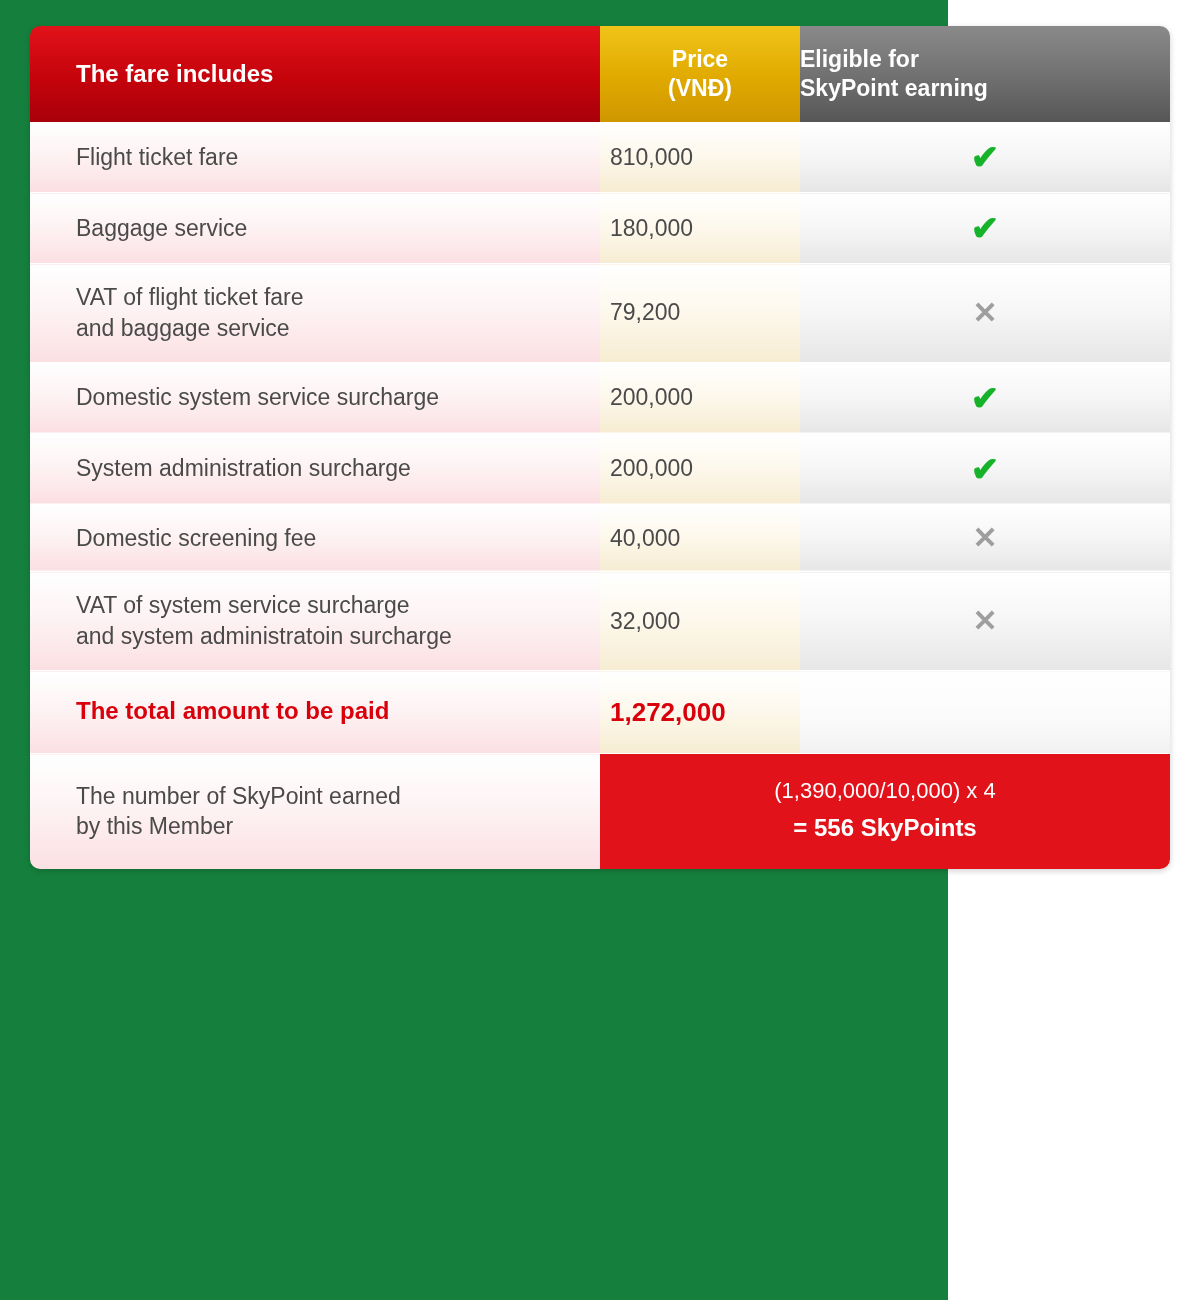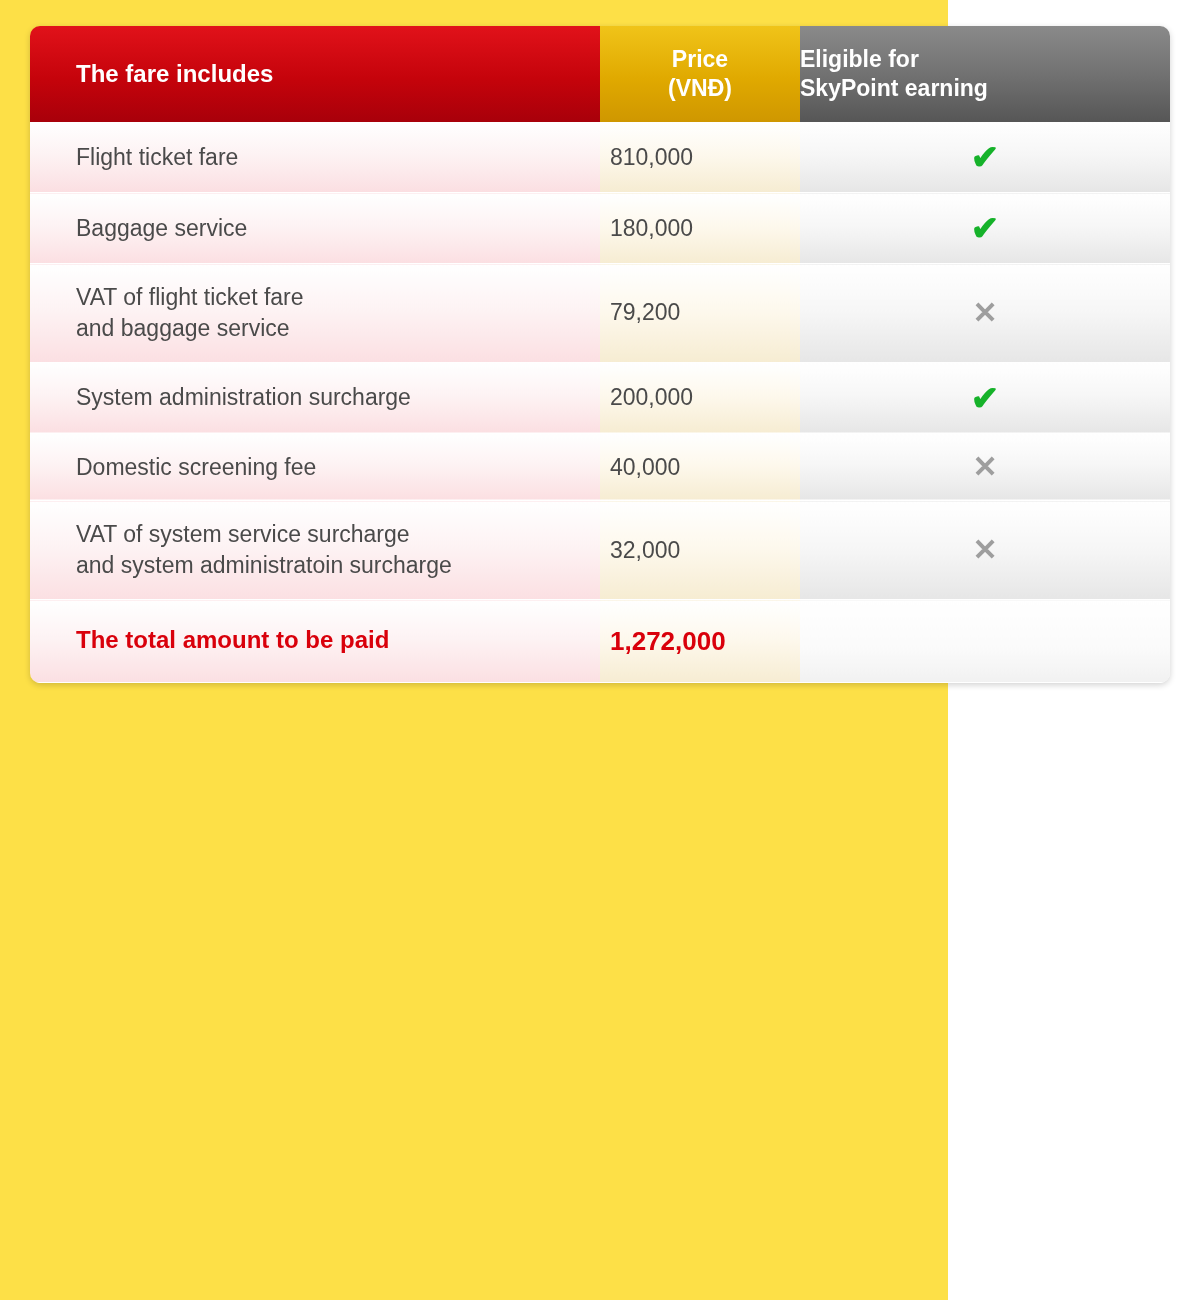--- a/index.html
+++ b/index.html
@@ -6,21 +6,21 @@
   html, body {
     margin: 0;
     padding: 0;
     background: #ffffff;
     font-family: "Liberation Sans", sans-serif;
   }
   .page {
     position: relative;
     width: 948px;
     height: 1300px;
-    background: #fde047;
+    background: #15803d;
   }
 
   .table-wrap {
     position: absolute;
     left: 30px;
     top: 26px;
     width: 1140px;
     border-radius: 10px;
     overflow: hidden;
     box-shadow: 0 2px 6px rgba(0,0,0,0.18);
@@ -172,35 +172,49 @@
             <td class="cell-desc">Baggage service</td>
             <td class="cell-price">180,000</td>
             <td class="cell-elig"><span class="mark check">✔</span></td>
           </tr>
           <tr>
             <td class="cell-desc">VAT of flight ticket fare<br>and baggage service</td>
             <td class="cell-price">79,200</td>
             <td class="cell-elig"><span class="mark cross">✕</span></td>
           </tr>
           <tr>
+            <td class="cell-desc">Domestic system service surcharge</td>
+            <td class="cell-price">200,000</td>
+            <td class="cell-elig"><span class="mark check">✔</span></td>
+          </tr>
+          <tr>
             <td class="cell-desc">System administration surcharge</td>
             <td class="cell-price">200,000</td>
             <td class="cell-elig"><span class="mark check">✔</span></td>
           </tr>
           <tr>
             <td class="cell-desc">Domestic screening fee</td>
             <td class="cell-price">40,000</td>
             <td class="cell-elig"><span class="mark cross">✕</span></td>
           </tr>
           <tr>
             <td class="cell-desc">VAT of system service surcharge<br>and system administratoin surcharge</td>
             <td class="cell-price">32,000</td>
             <td class="cell-elig"><span class="mark cross">✕</span></td>
           </tr>
           <tr class="total">
             <td class="cell-desc">The total amount to be paid</td>
             <td class="cell-price">1,272,000</td>
             <td class="cell-elig"></td>
           </tr>
+          <tr class="skypoint">
+            <td class="cell-desc">The number of SkyPoint earned<br>by this Member</td>
+            <td colspan="2" style="padding: 0px;">
+              <div class="sp-banner">
+                <div class="sp-line1">(1,390,000/10,000) x 4</div>
+                <div class="sp-line2">= 556 SkyPoints</div>
+              </div>
+            </td>
+          </tr>
         </tbody>
     </table>
   </div>
 </div>
 
 </body></html>

